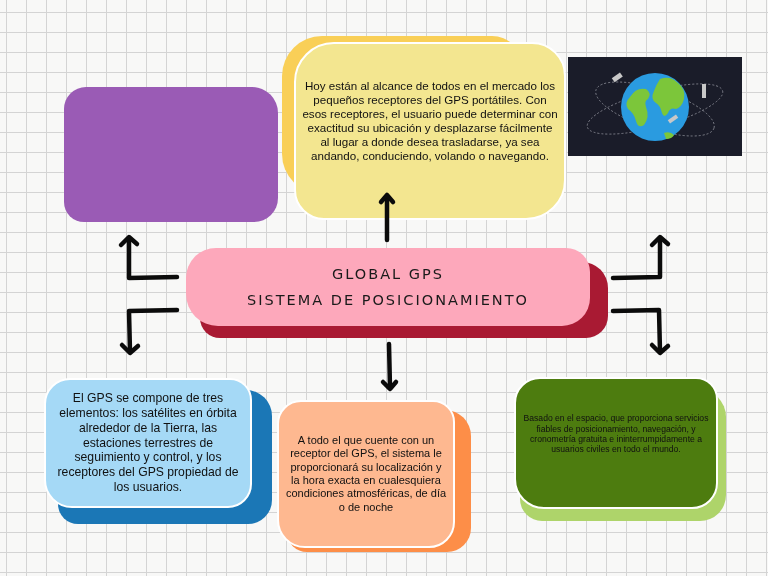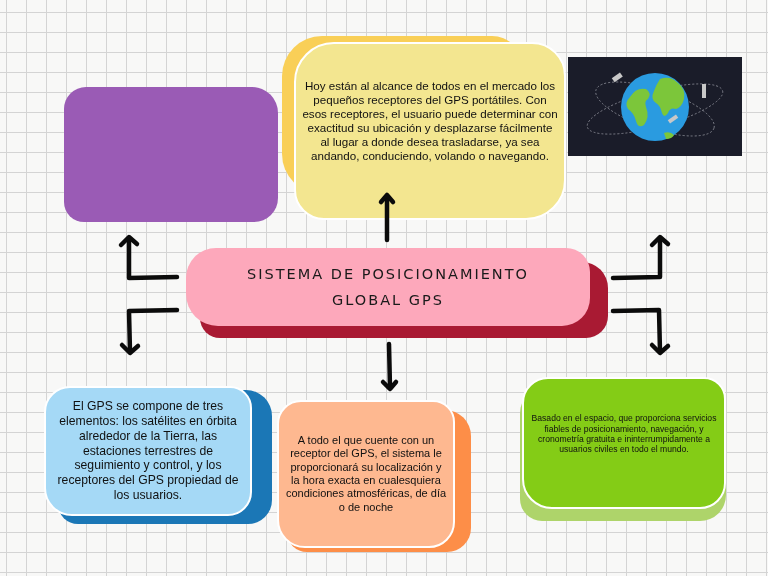--- a/index.html
+++ b/index.html
@@ -31,29 +31,29 @@
     #n-yellow .back { left: 0; top: 0; width: 240px; height: 158px; background: #f9cf57; border-radius: 40px 30px 30px 40px; }
     #n-yellow .front { left: 12px; top: 6px; width: 272px; height: 178px; background: #f3e690; border-radius: 40px 34px 40px 30px; font-size: 11.6px; padding: 4px 6px 24px; }
 
     
     #n-pink .back { left: 14px; top: 14px; width: 408px; height: 76px; background: #a91a33; border-radius: 20px 26px 22px 20px; }
     #n-pink .front { left: 0; top: 0; width: 404px; height: 78px; background: #fda8bb; border: none; border-radius: 30px 24px 28px 32px; flex-direction: column; font-weight: normal; font-family: "DejaVu Sans", sans-serif; letter-spacing: 2px; font-size: 14.5px; color: #1a1a1a; }
     #n-pink .front span { display: block; line-height: 26px; }
 
     
     #n-blue .back { left: 14px; top: 12px; width: 214px; height: 134px; background: #1b77b6; border-radius: 22px 26px 24px 20px; }
-    #n-blue .front { left: 0; top: 8px; width: 208px; height: 130px; background: #a5d9f6; border-radius: 26px 22px 24px 28px; font-size: 12.2px; padding: 4px 4px; }
+    #n-blue .front { left: 0; top: 0; width: 208px; height: 130px; background: #a5d9f6; border-radius: 26px 22px 24px 28px; font-size: 12.2px; padding: 4px 4px; }
 
     
     #n-orange .back { left: 10px; top: 10px; width: 184px; height: 142px; background: #fd8e48; border-radius: 22px 26px 24px 20px; }
     #n-orange .front { left: 0; top: 0; width: 178px; height: 148px; background: #feb890; border-radius: 24px 22px 26px 28px; font-size: 11px; padding: 4px 6px; }
 
     
     #n-green .back { left: 14px; top: 12px; width: 206px; height: 132px; background: #aed46a; border-radius: 24px 28px 26px 22px; }
-    #n-green .front { left: 16px; top: 0; width: 204px; height: 132px; background: #84cc16; border-radius: 26px 22px 26px 30px; font-size: 8.6px; padding: 4px 6px 22px; }
+    #n-green .front { left: 8px; top: 0; width: 204px; height: 132px; background: #4d7c0f; border-radius: 26px 22px 26px 30px; font-size: 8.6px; padding: 4px 6px 22px; }
 
     
     #globe-image { position: absolute; left: 568px; top: 57px; width: 174px; height: 99px; background: #1a1c29; }
 
     .arrow { position: absolute; overflow: visible; }
     .arrow path { fill: none; stroke: #0b0b0b; stroke-width: 4.5; stroke-linecap: round; stroke-linejoin: round; }
   </style>
 </head>
 <body>
 
@@ -80,22 +80,22 @@
         <rect x="44" y="18" width="10" height="5" transform="rotate(-35 49 20)"></rect>
         <rect x="134" y="27" width="4" height="14"></rect>
         <rect x="100" y="60" width="10" height="4" transform="rotate(-35 105 62)"></rect>
       </g>
   </svg>
 </div>
 
 <div class="node" id="n-pink" style="left:186px; top:248px; width:424px; height:92px;">
   <div class="back"></div>
   <div class="front">
+    <span>GLOBAL GPS</span>
     <span>SISTEMA DE POSICIONAMIENTO</span>
-    <span>GLOBAL GPS</span>
   </div>
 </div>
 
 <div class="node" id="n-blue" style="left:44px; top:378px; width:232px; height:150px;">
   <div class="back"></div>
   <div class="front">
     <p>El GPS se compone de tres elementos: los satélites en órbita alrededor de la Tierra, las estaciones terrestres de seguimiento y control, y los receptores del GPS propiedad de los usuarios.</p>
   </div>
 </div>
 

